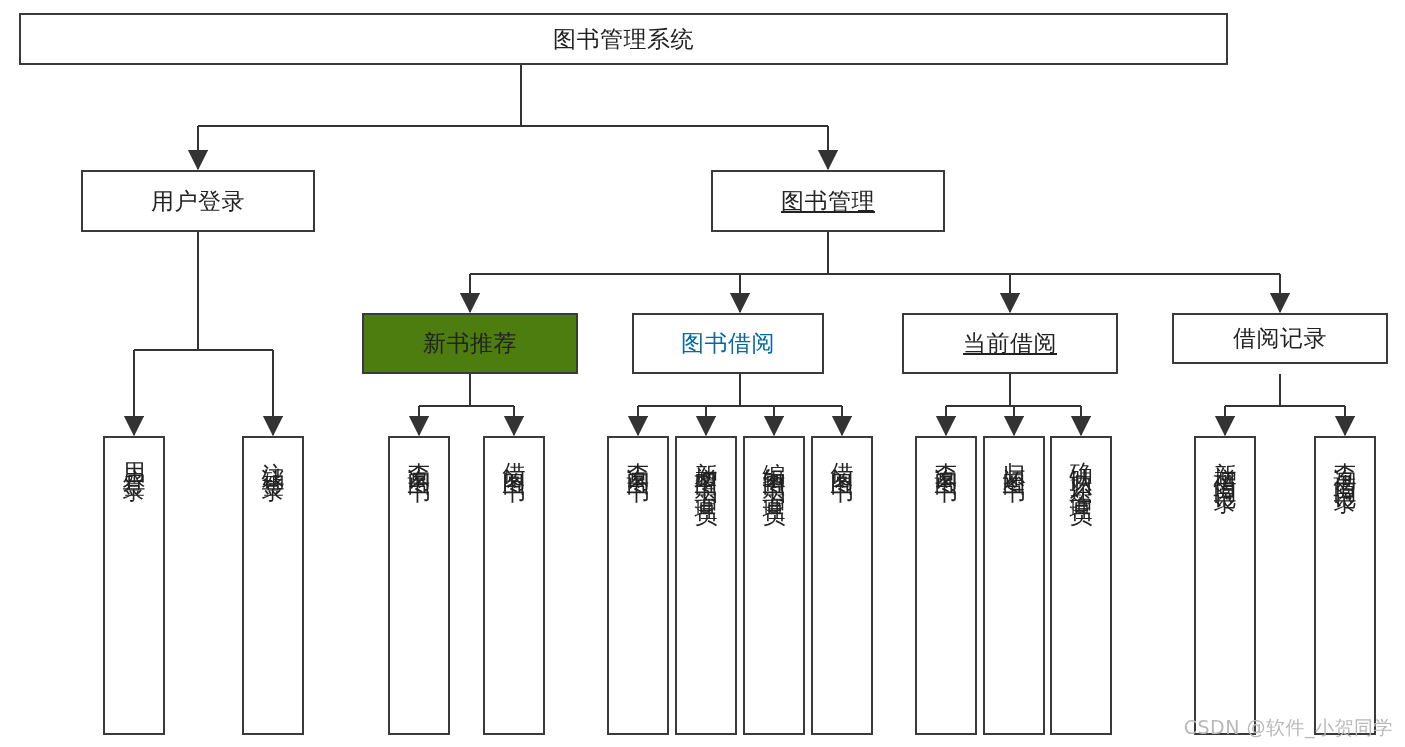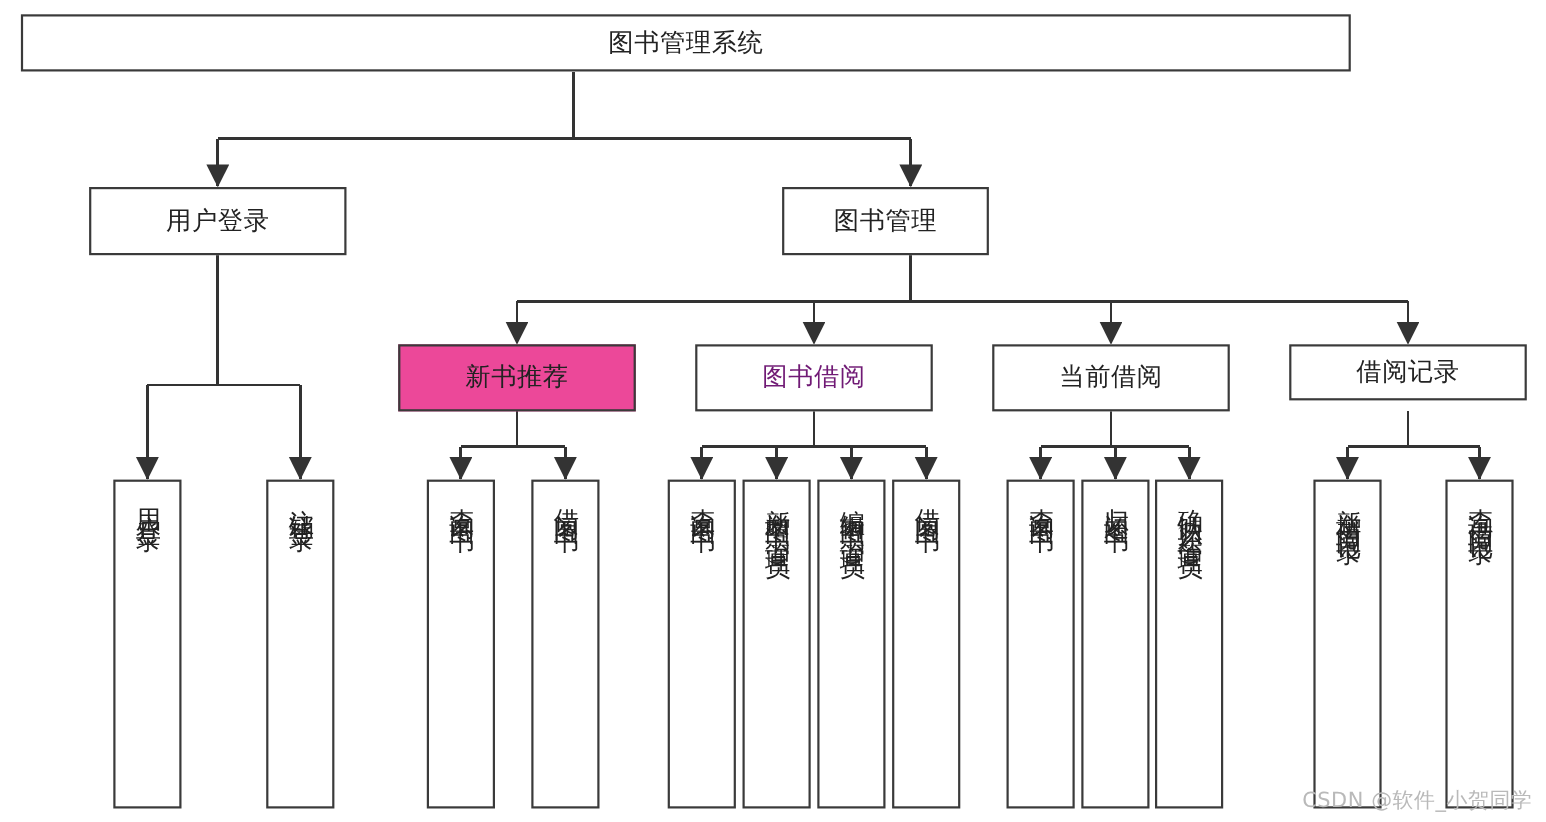--- a/index.html
+++ b/index.html
@@ -125,31 +125,31 @@
       </g>
   </svg>
 
   <div class="node root horiz" style="left: 19px; top: 13px; width: 1209px; height: 52px; border-color: rgb(58, 58, 58); background: rgb(255, 255, 255); color: rgb(34, 34, 34);">
     <span class="node-label">图书管理系统</span>
   </div>
 
   <div class="node horiz" style="left: 81px; top: 170px; width: 234px; height: 62px; border-color: rgb(58, 58, 58); background: rgb(255, 255, 255); color: rgb(34, 34, 34);">
     <span class="node-label">用户登录</span>
   </div>
-  <div class="node horiz" style="left: 711px; top: 170px; width: 188px; height: 62px; border-color: rgb(58, 58, 58); background: rgb(255, 255, 255); color: rgb(34, 34, 34);">
+  <div class="node horiz" style="left: 711px; top: 170px; width: 234px; height: 62px; border-color: rgb(58, 58, 58); background: rgb(255, 255, 255); color: rgb(34, 34, 34); text-decoration: underline;">
     <span class="node-label">图书管理</span>
   </div>
 
-  <div class="node horiz" style="left: 362px; top: 313px; width: 216px; height: 61px; border-color: rgb(58, 58, 58); background: #ec4899; color: rgb(34, 34, 34);">
+  <div class="node horiz" style="left: 362px; top: 313px; width: 216px; height: 61px; border-color: rgb(58, 58, 58); background: #4d7c0f; color: rgb(34, 34, 34);">
     <span class="node-label">新书推荐</span>
   </div>
-  <div class="node horiz" style="left: 632px; top: 313px; width: 216px; height: 61px; border-color: rgb(58, 58, 58); background: rgb(255, 255, 255); color: #701a75;">
+  <div class="node horiz" style="left: 632px; top: 313px; width: 192px; height: 61px; border-color: rgb(58, 58, 58); background: rgb(255, 255, 255); color: #0369a1;">
     <span class="node-label">图书借阅</span>
   </div>
-  <div class="node horiz" style="left: 902px; top: 313px; width: 216px; height: 61px; border-color: rgb(58, 58, 58); background: rgb(255, 255, 255); color: rgb(34, 34, 34);">
+  <div class="node horiz" style="left: 902px; top: 313px; width: 216px; height: 61px; border-color: rgb(58, 58, 58); background: rgb(255, 255, 255); color: rgb(34, 34, 34); text-decoration: underline;">
     <span class="node-label">当前借阅</span>
   </div>
   <div class="node horiz" style="left: 1172px; top: 313px; width: 216px; height: 51px; border-color: rgb(58, 58, 58); background: rgb(255, 255, 255); color: rgb(34, 34, 34);">
     <span class="node-label">借阅记录</span>
   </div>
 
   <div class="node vert" style="left: 103px; top: 436px; width: 62px; height: 299px; border-color: rgb(58, 58, 58); background: rgb(255, 255, 255); color: rgb(34, 34, 34);">
     <span class="node-label">用户登录</span>
   </div>
   <div class="node vert" style="left: 242px; top: 436px; width: 62px; height: 299px; border-color: rgb(58, 58, 58); background: rgb(255, 255, 255); color: rgb(34, 34, 34);">

